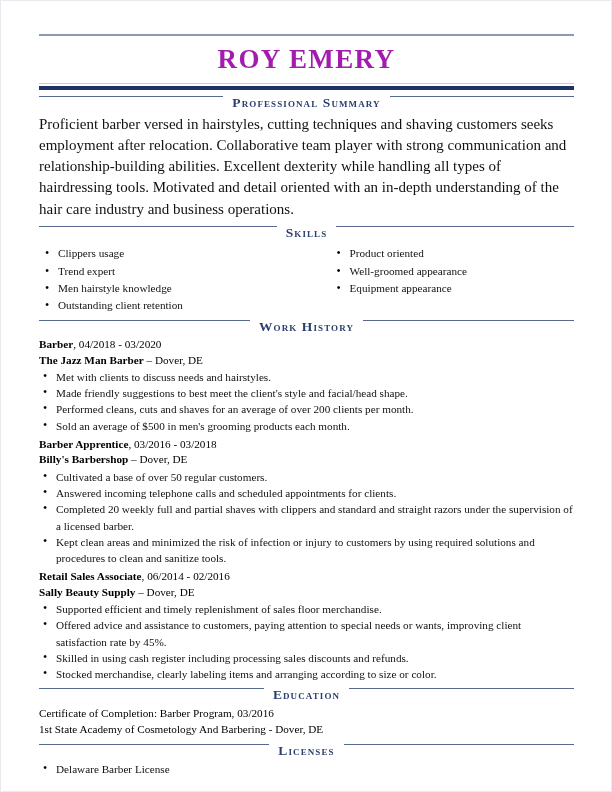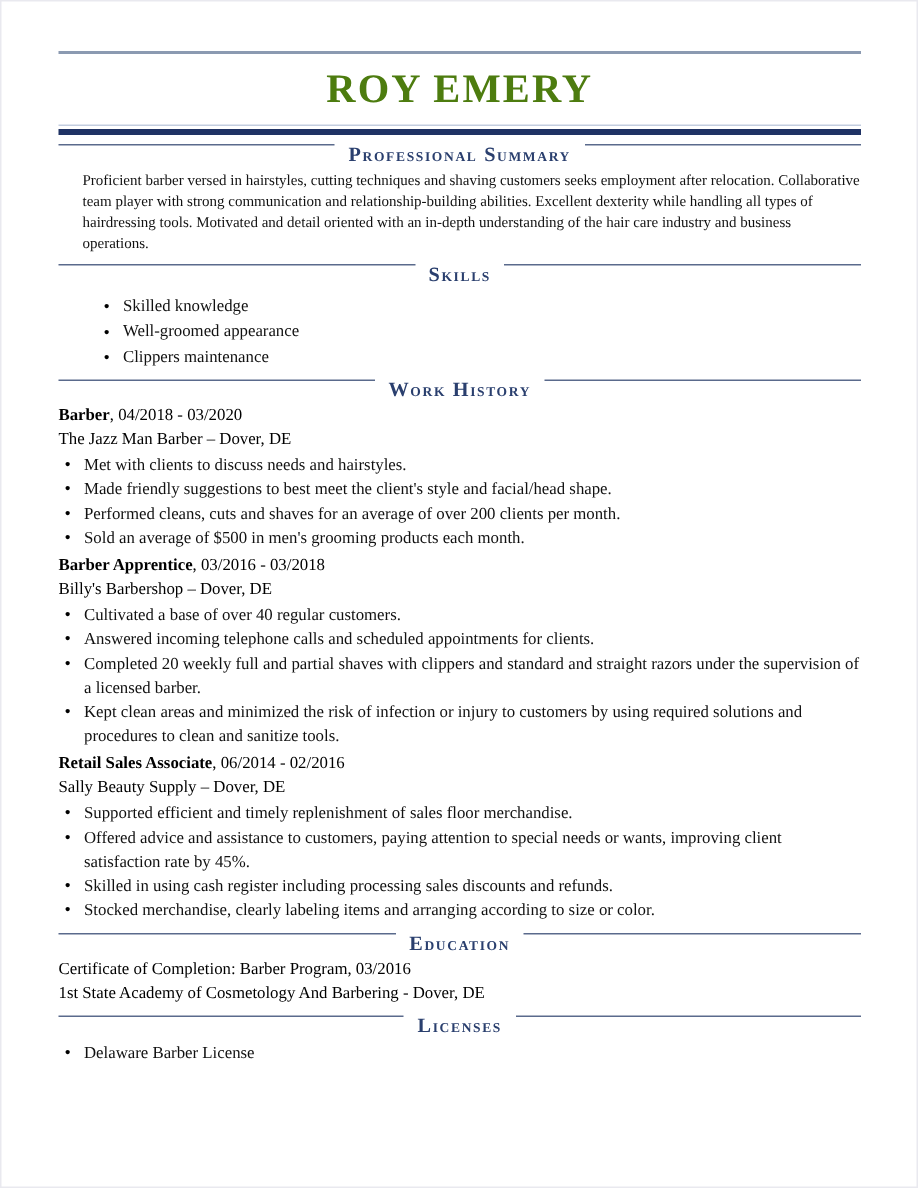--- a/index.html
+++ b/index.html
@@ -31,21 +31,21 @@
   }
 
   
   .rule-top {
     height: 2px;
     background: #8b9ab1;
     margin-top: 33px;
   }
   .name {
     text-align: center;
-    color: #4d7c0f;
+    color: #a21caf;
     font-size: 27px;
     font-weight: bold;
     letter-spacing: 1.4px;
     line-height: 1.0;
     margin-top: 10px;
     white-space: nowrap;
   }
   .rule-double {
     margin-top: 10px;
   }
@@ -93,26 +93,25 @@
     font-size: 13.5px;
     font-weight: bold;
     font-variant: small-caps;
     letter-spacing: 1.1px;
     line-height: 1;
     white-space: nowrap;
   }
 
   
   .summary {
-    font-size: 10px;
+    font-size: 15px;
     line-height: 1.42;
     text-align: left;
     color: #111111;
     margin-top: 3px;
-    margin-left: 16px;
   }
 
   ul.bullets {
     list-style: none;
     margin: 2px 0 0 0;
     padding: 0;
   }
   ul.bullets li {
     position: relative;
     padding-left: 17px;
@@ -157,21 +156,21 @@
     font-size: 11.2px;
     line-height: 1.38;
     color: #000;
   }
   .job-title b { font-weight: bold; }
   .job-company {
     font-size: 11.2px;
     line-height: 1.38;
     color: #000;
   }
-  .job-company b { font-weight: normal; }
+  .job-company b { font-weight: bold; }
   .job ul.bullets { margin-top: 1px; }
 
   
   .edu-line {
     font-size: 11.2px;
     line-height: 1.42;
     color: #000;
   }
   .edu-line b { font-weight: normal; }
 
@@ -200,25 +199,33 @@
       <span class="line"></span>
     </div>
     <div class="summary">Proficient barber versed in hairstyles, cutting techniques and shaving customers seeks employment after relocation. Collaborative team player with strong communication and relationship-building abilities. Excellent dexterity while handling all types of hairdressing tools. Motivated and detail oriented with an in-depth understanding of the hair care industry and business operations.</div>
 
     <div class="section-head">
       <span class="line"></span>
       <span class="title">Skills</span>
       <span class="line"></span>
     </div>
     <div class="skills-wrap">
+      <div class="skills-col left">
+        <ul class="bullets">
+          <li>Clippers usage</li>
+          <li>Trend expert</li>
+          <li>Men hairstyle knowledge</li>
+          <li>Outstanding client retention</li>
+        </ul>
+      </div>
       <div class="skills-col right">
         <ul class="bullets">
-          <li>Skilled knowledge</li>
+          <li>Product oriented</li>
           <li>Well-groomed appearance</li>
-          <li>Clippers maintenance</li>
+          <li>Equipment appearance</li>
         </ul>
       </div>
     </div>
 
     <div class="section-head">
       <span class="line"></span>
       <span class="title">Work History</span>
       <span class="line"></span>
     </div>
 
@@ -238,21 +245,21 @@
     </div>
 
     <div class="job">
       <div class="job-title">
         <b>Barber Apprentice</b><span>, </span><span>03/2016 - 03/2018</span>
       </div>
       <div class="job-company">
         <b>Billy's Barbershop</b><span> </span><span>–</span><span> </span><span>Dover, DE</span>
       </div>
       <ul class="bullets">
-        <li>Cultivated a base of over 40 regular customers.</li>
+        <li>Cultivated a base of over 50 regular customers.</li>
         <li>Answered incoming telephone calls and scheduled appointments for clients.</li>
         <li>Completed 20 weekly full and partial shaves with clippers and standard and straight razors under the supervision of a licensed barber.</li>
         <li>Kept clean areas and minimized the risk of infection or injury to customers by using required solutions and procedures to clean and sanitize tools.</li>
       </ul>
     </div>
 
     <div class="job">
       <div class="job-title">
         <b>Retail Sales Associate</b><span>, </span><span>06/2014 - 02/2016</span>
       </div>

